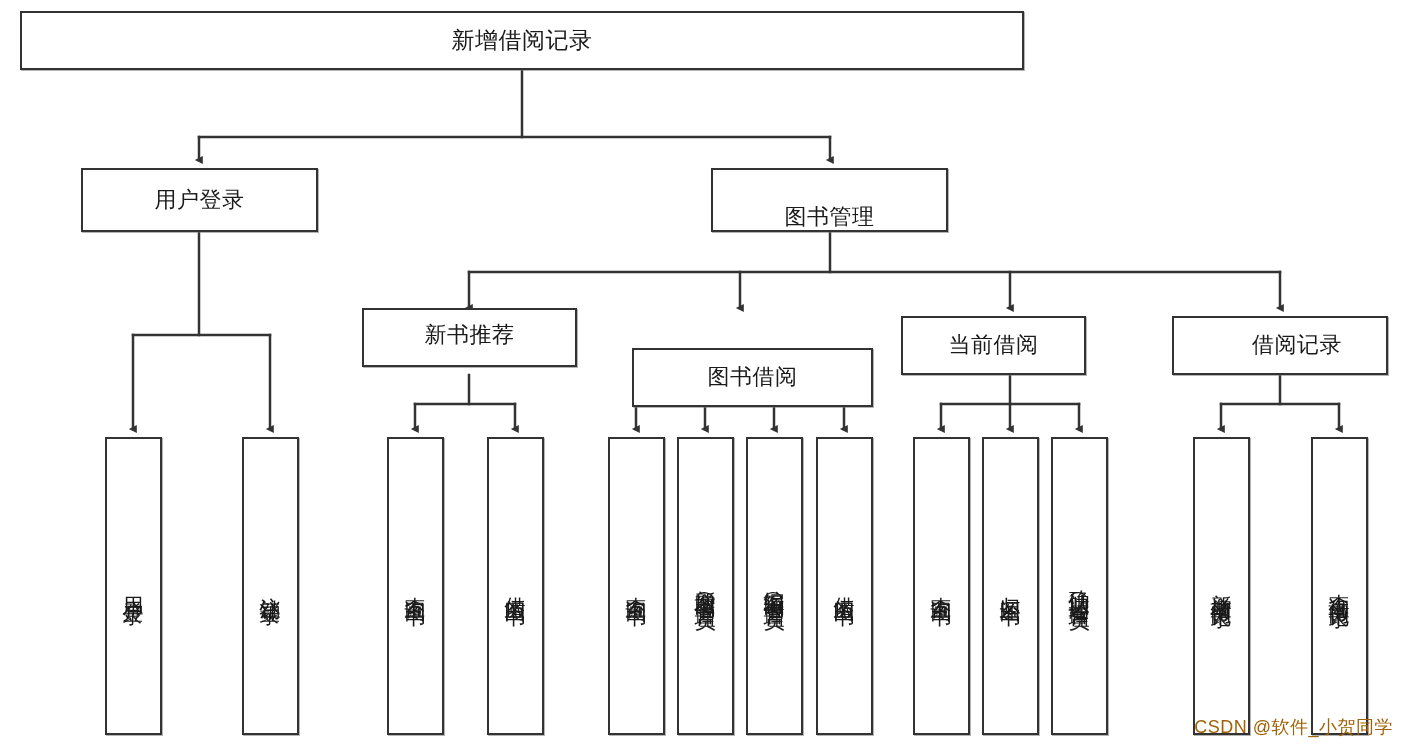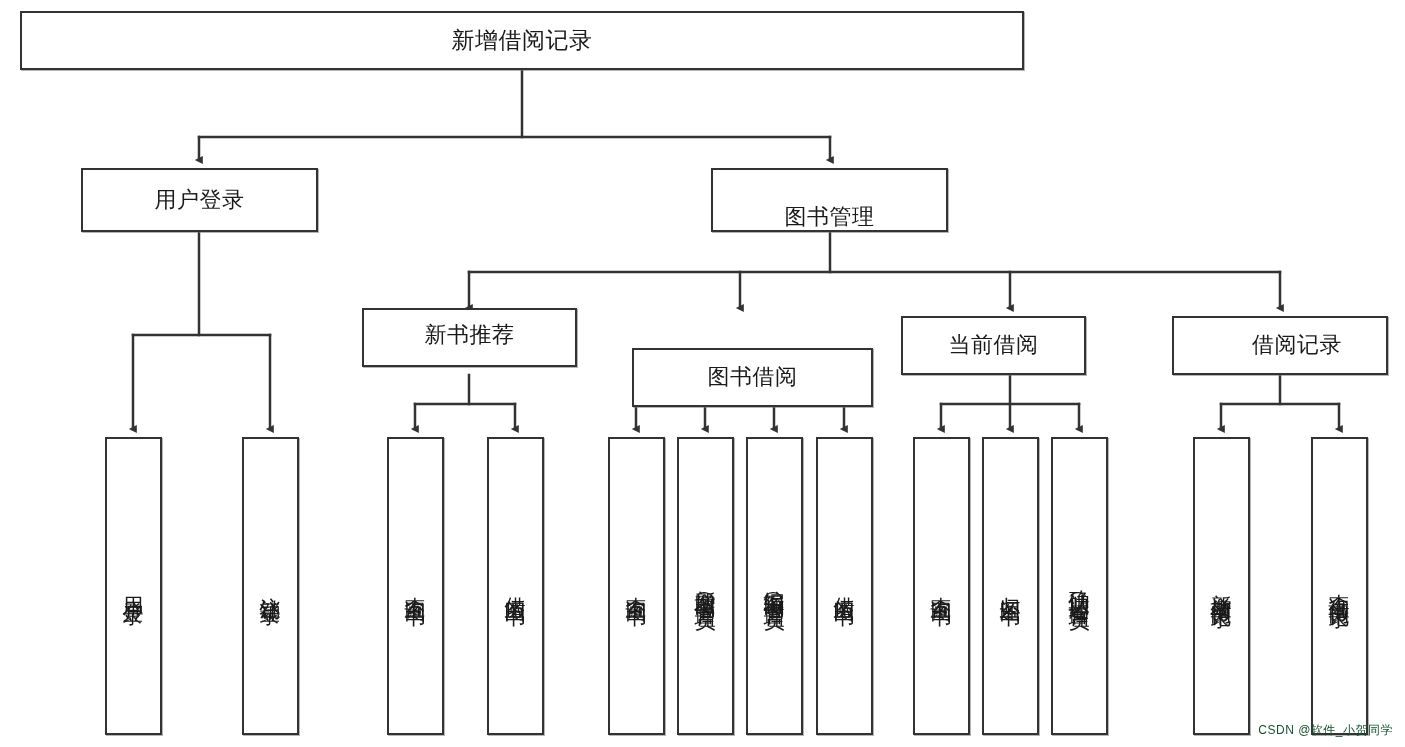--- a/index.html
+++ b/index.html
@@ -61,22 +61,22 @@
     writing-mode: vertical-rl;
     text-orientation: upright;
     letter-spacing: 3px;
     line-height: 1;
     max-height: 272px;
   }
   #watermark {
     position: absolute;
     right: 12px;
     bottom: 8px;
-    font-size: 12px;
-    color: #14532d;
+    font-size: 18px;
+    color: #a16207;
     letter-spacing: 0.5px;
     white-space: nowrap;
     font-family: "Liberation Sans", "DejaVu Sans", sans-serif;
   }
 </style>
 </head>
 <body>
 
 <div id="diagram-root">
 

